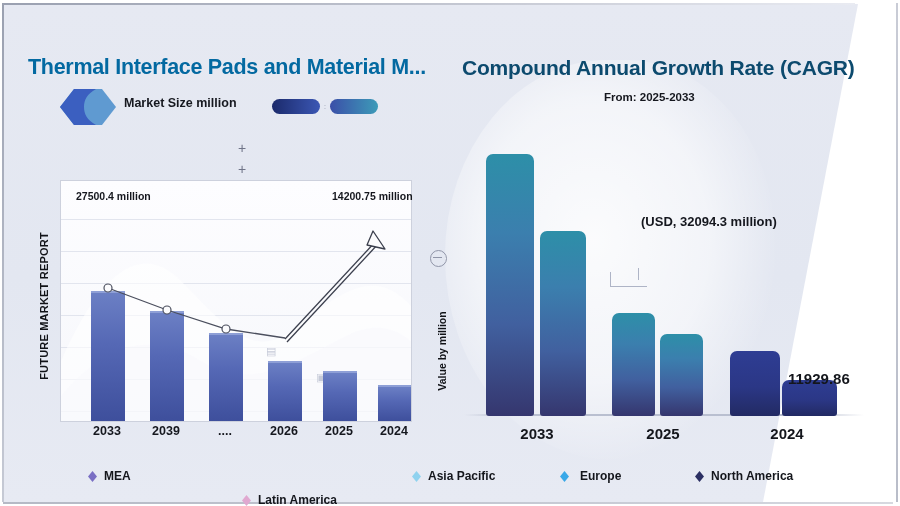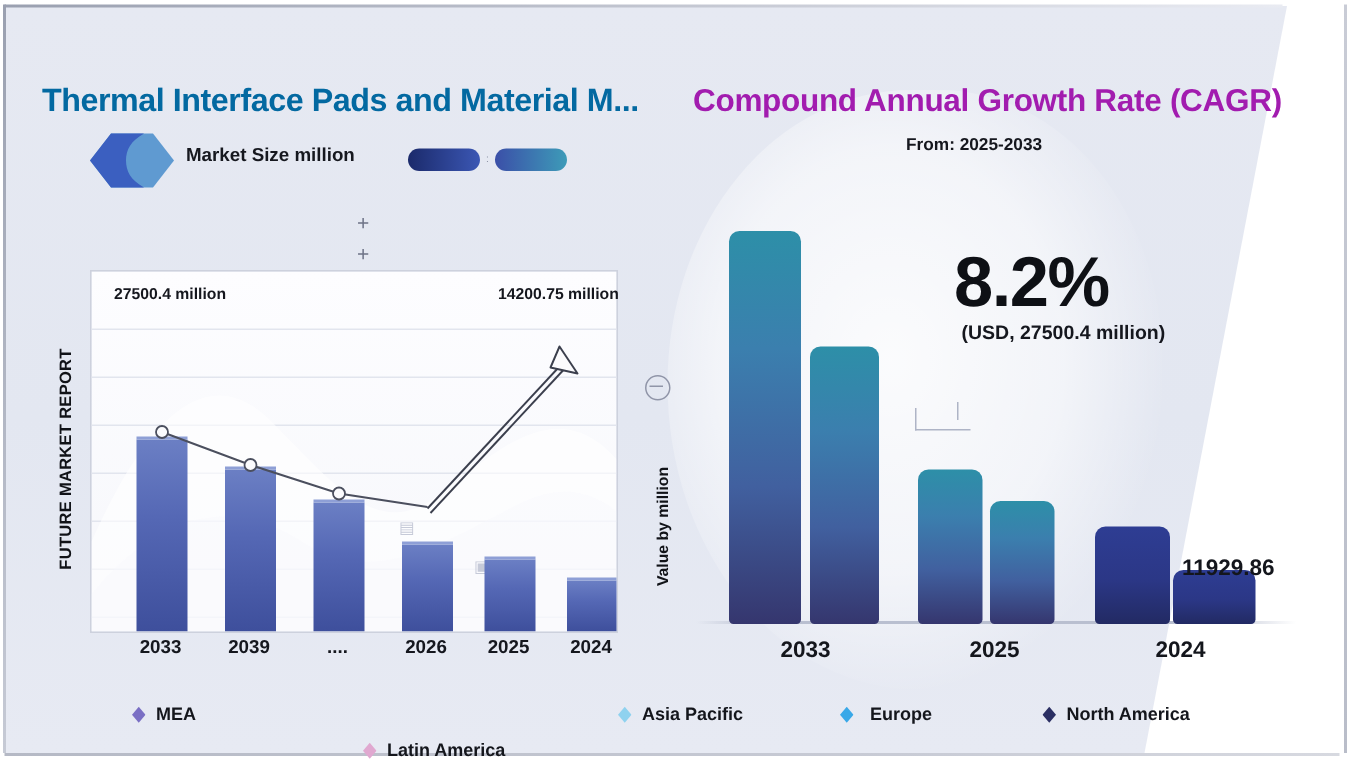--- a/index.html
+++ b/index.html
@@ -106,21 +106,21 @@
     position:absolute;left:60px;top:424px;width:350px;height:20px;
   }
   .xtick{
     position:absolute;font-size:12.5px;font-weight:bold;color:#15171e;text-align:center;width:46px;
   }
   .ghost-ico{position:absolute;color:#c6cad8;font-size:11px;}
 
   
   .cagr-title{
     position:absolute;left:462px;top:56px;
-    font-size:21px;font-weight:bold;color:#a21caf;letter-spacing:-0.2px;white-space:nowrap;
+    font-size:21px;font-weight:bold;color:#0c4a6e;letter-spacing:-0.2px;white-space:nowrap;
   }
   .cagr-sub{
     position:absolute;left:604px;top:91px;
     font-size:11.5px;font-weight:bold;color:#15171e;
   }
   .cagr-big{
     position:absolute;left:636px;top:160px;
     font-size:47px;font-weight:bold;color:#0e1015;letter-spacing:-1px;
   }
   .cagr-unit{
@@ -238,22 +238,21 @@
     <div class="xtick" style="left:24px;">2033</div>
     <div class="xtick" style="left:83px;">2039</div>
     <div class="xtick" style="left:142px;">....</div>
     <div class="xtick" style="left:201px;">2026</div>
     <div class="xtick" style="left:256px;">2025</div>
     <div class="xtick" style="left:311px;">2024</div>
   </div>
 
   <div class="cagr-title">Compound Annual Growth Rate (CAGR)</div>
   <div class="cagr-sub">From: 2025-2033</div>
-  <div class="cagr-big">8.2%</div>
-  <div class="cagr-unit">(USD, 27500.4 million)</div>
+  <div class="cagr-unit">(USD, 32094.3 million)</div>
 
   <div class="rbars">
     <div class="rbase"></div>
 
     <div class="rbar teal" style="left:36px;width:48px;height:262px;"></div>
     <div class="rbar teal" style="left:90px;width:46px;height:185px;"></div>
 
     <div class="rbar teal" style="left:162px;width:43px;height:103px;"></div>
     <div class="rbar teal" style="left:210px;width:43px;height:82px;"></div>
 

